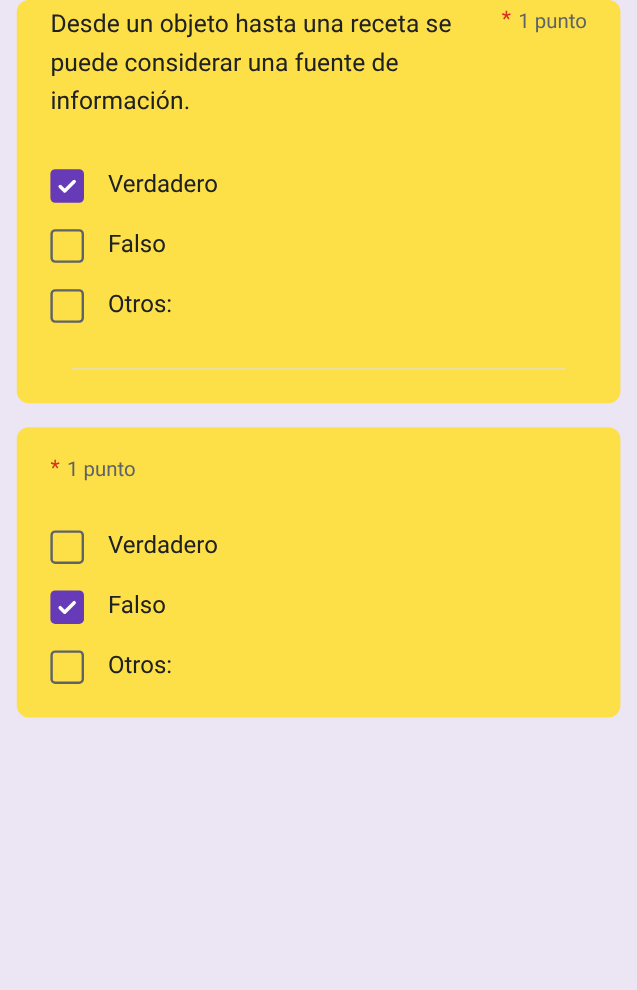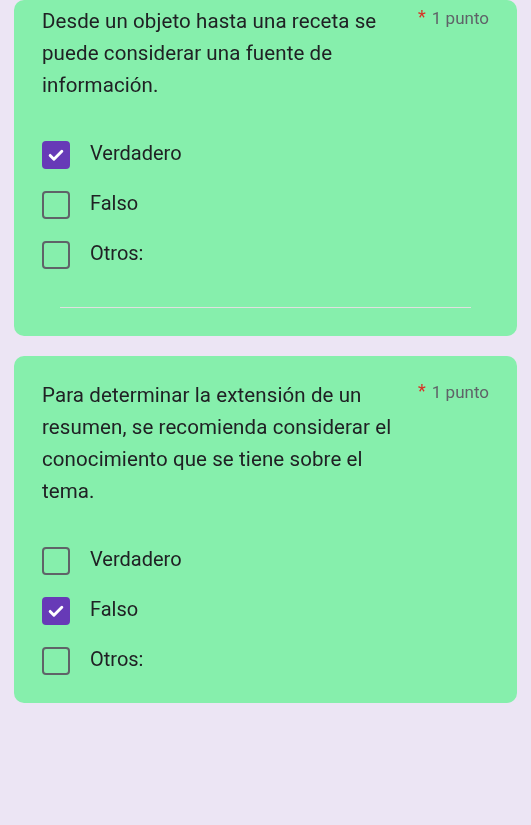--- a/index.html
+++ b/index.html
@@ -3,21 +3,21 @@
 <meta charset="utf-8">
 <style>
   * { box-sizing: border-box; margin: 0; padding: 0; }
   body {
     background: #ece5f4;
     font-family: Roboto, Arial, sans-serif;
     width: 531px;
     padding: 0 14px;
   }
   .card {
-    background: #86efac;
+    background: #fde047;
     border-radius: 10px;
     padding: 24px 28px 28px 28px;
     margin-bottom: 20px;
     position: relative;
   }
   .q-header {
     display: flex;
     align-items: flex-start;
     gap: 16px;
   }
@@ -130,21 +130,20 @@
         
       </div>
       <span class="opt-label">Otros:</span>
     </div>
   </div>
   <hr class="divider">
 </div>
 
 <div class="card">
   <div class="q-header">
-    <div class="q-text">Para determinar la extensión de un resumen, se recomienda considerar el conocimiento que se tiene sobre el tema.</div>
     <div class="points">
       <span class="req">*</span>
       <span>1 punto</span>
     </div>
   </div>
   <div class="options">
     <div class="option">
       <div class="chk">
         
       </div>

